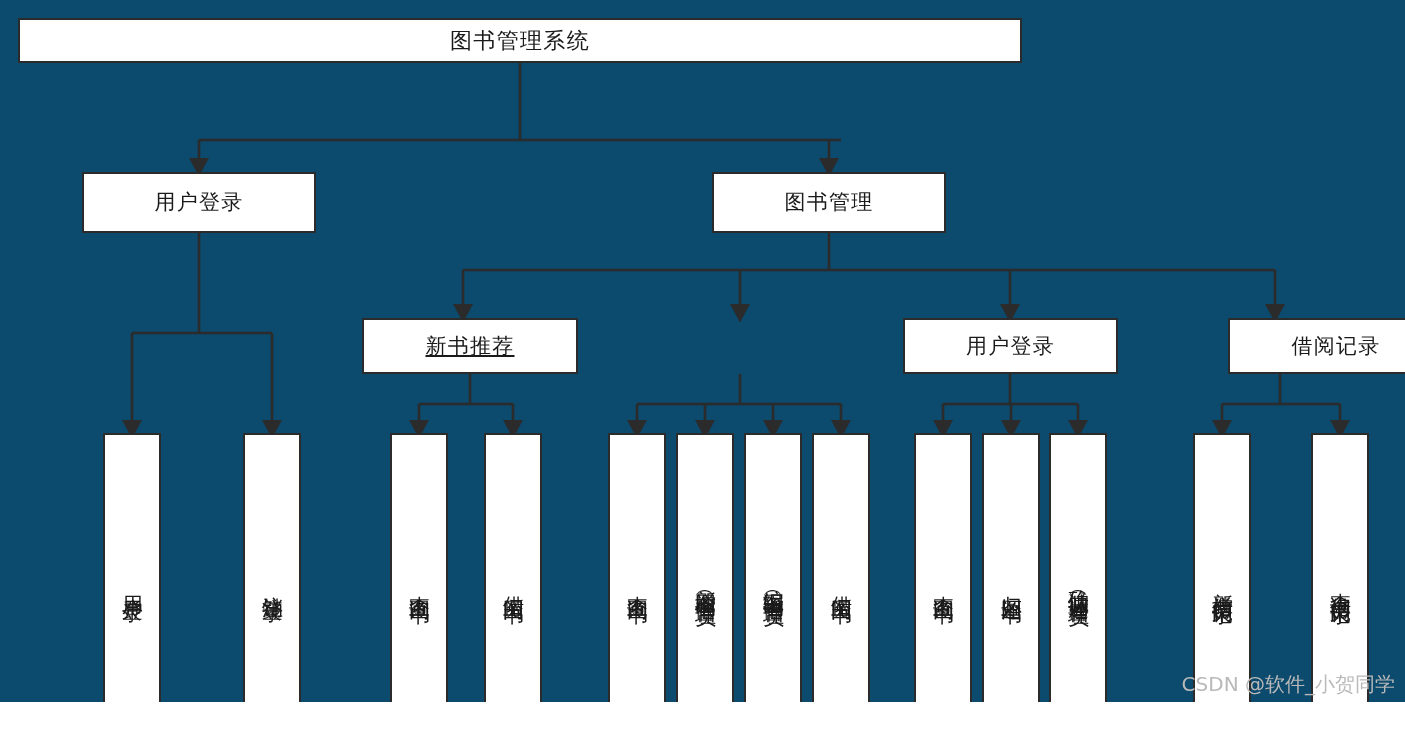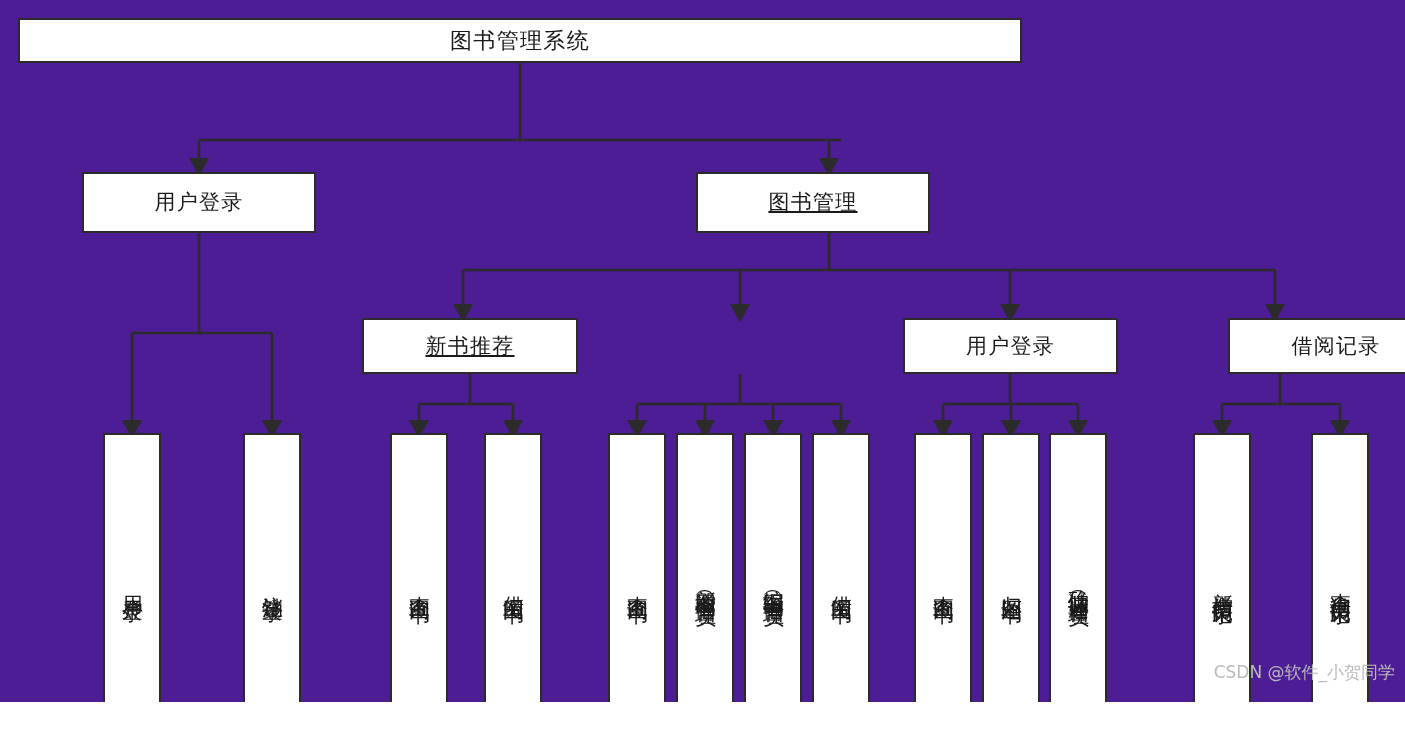--- a/index.html
+++ b/index.html
@@ -8,21 +8,21 @@
     padding: 0;
     background: #ffffff;
   }
   body {
     font-family: "DejaVu Sans", "Liberation Sans", sans-serif;
   }
   #diagram-root {
     position: relative;
     width: 1405px;
     height: 702px;
-    background: #4c1d95;
+    background: #0c4a6e;
     overflow: hidden;
   }
   #connector-layer {
     position: absolute;
     left: 0;
     top: 0;
     width: 1405px;
     height: 747px;
     pointer-events: none;
   }
@@ -62,22 +62,22 @@
     writing-mode: vertical-rl;
     text-orientation: upright;
     font-size: 21px;
     line-height: 1.0;
     letter-spacing: 0.12em;
     white-space: nowrap;
   }
   .watermark {
     position: absolute;
     right: 10px;
-    bottom: 18px;
-    font-size: 17px;
+    bottom: 4px;
+    font-size: 20px;
     color: #b9b9b9;
     white-space: nowrap;
     z-index: 3;
     font-family: "DejaVu Sans", "Liberation Sans", sans-serif;
   }
 </style>
 </head>
 <body>
 
 <div id="diagram-root">
@@ -133,21 +133,21 @@
   </svg>
 
   <div class="node horizontal root" style="left:18px; top:18px; width:1004px; height:45px;">
     <span class="node-label">图书管理系统</span>
   </div>
 
   <div class="node horizontal" style="left:82px; top:172px; width:234px; height:61px;">
     <span class="node-label">用户登录</span>
   </div>
 
-  <div class="node horizontal" style="left:696px; top:172px; width:234px; height:61px;text-decoration:underline;">
+  <div class="node horizontal" style="left:712px; top:172px; width:234px; height:61px;">
     <span class="node-label">图书管理</span>
   </div>
 
   <div class="node horizontal" style="left:362px; top:318px; width:216px; height:56px;text-decoration:underline;">
     <span class="node-label">新书推荐</span>
   </div>
 
 
   <div class="node horizontal" style="left:903px; top:318px; width:215px; height:56px;">
     <span class="node-label">用户登录</span>

